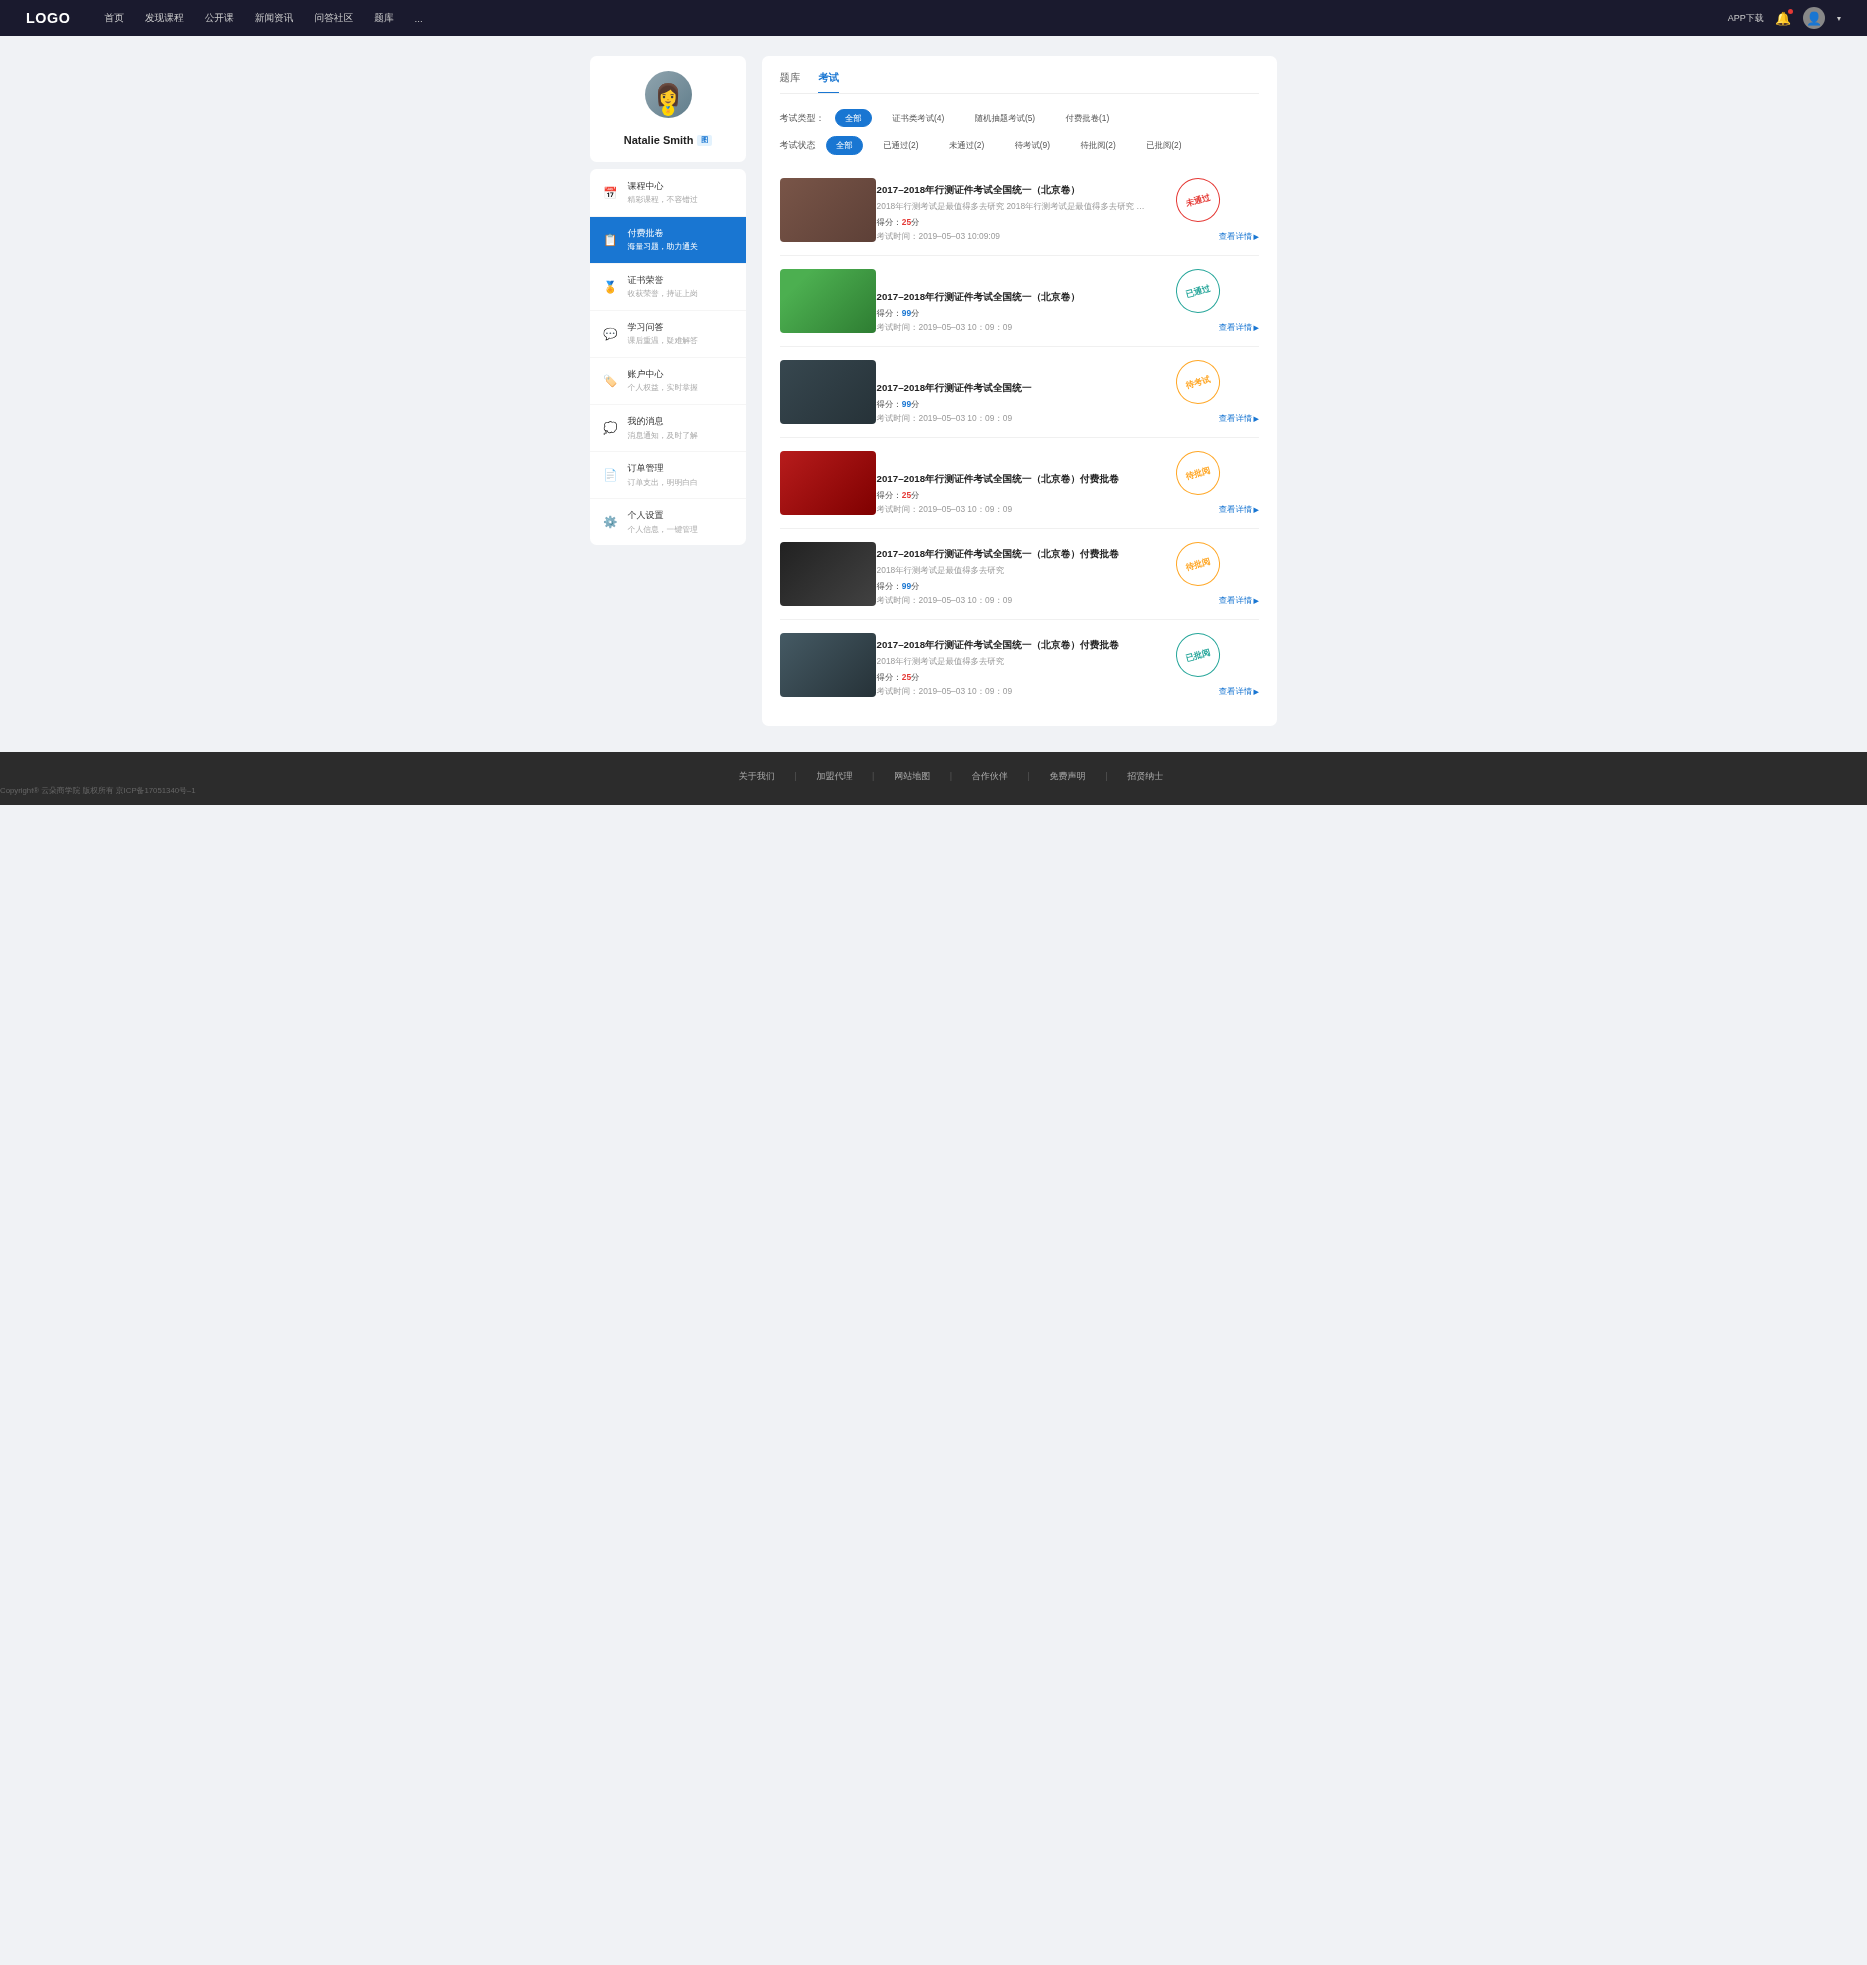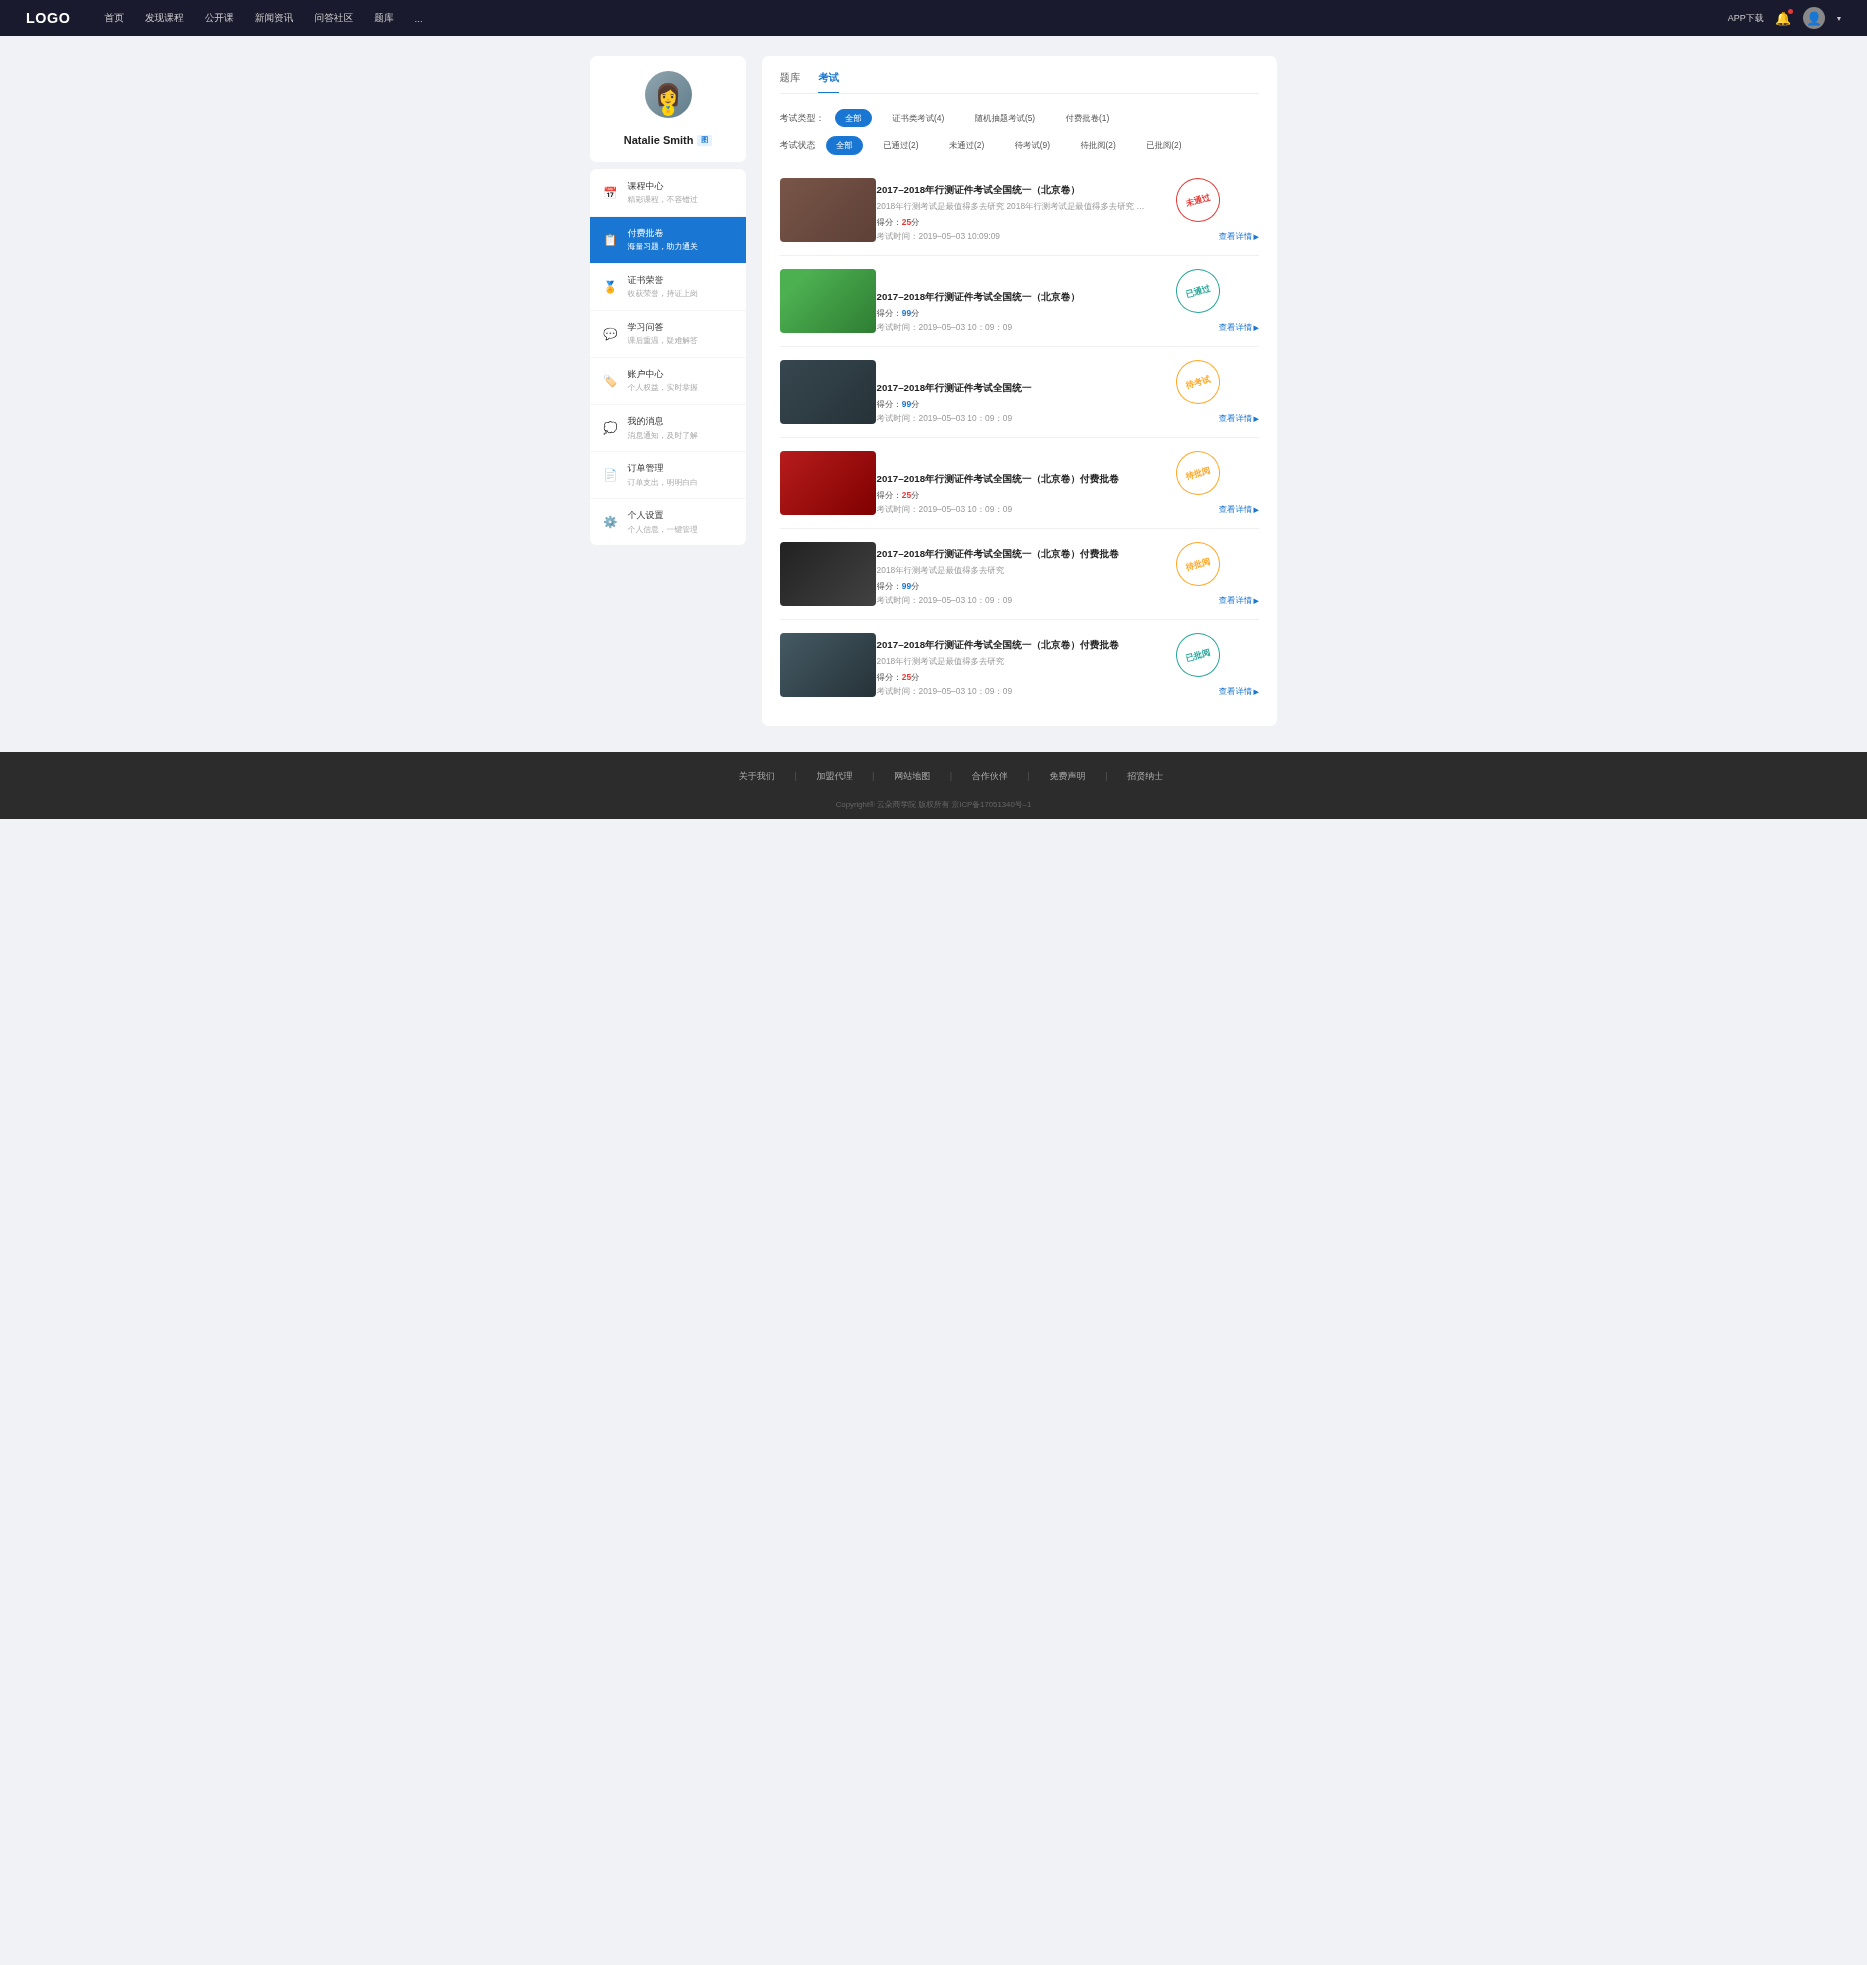--- a/index.html
+++ b/index.html
@@ -79,21 +79,21 @@
     .thumb-3 { background: linear-gradient(135deg, #37474f 0%, #263238 100%); }
     .thumb-4 { background: linear-gradient(135deg, #b71c1c 0%, #7f0000 100%); }
     .thumb-5 { background: linear-gradient(135deg, #212121 0%, #424242 100%); }
     .thumb-6 { background: linear-gradient(135deg, #455a64 0%, #263238 100%); }
 
     
     footer { background: #2c2c2c; margin-top: 26px; padding: 18px 0 9px; }
     .footer-links { display: flex; align-items: center; justify-content: center; gap: 8px; color: #aaa; font-size: 9px; padding-left: 35px; }
     .footer-link { color: #aaa; cursor: pointer; padding: 0 11.7px; }
     .footer-sep { color: #555; }
-    .footer-copy { text-align: center; color: #666; font-size: 7.8px; margin-top: 16px; }
+    .footer-copy { color: #666; font-size: 7.8px; margin-top: 2px; }
   </style>
 </head>
 <body>
 
 <nav class="nav">
   <span class="nav-logo">LOGO</span>
   <span class="nav-item">首页</span>
   <span class="nav-item">发现课程</span>
   <span class="nav-item">公开课</span>
   <span class="nav-item">新闻资讯</span>

